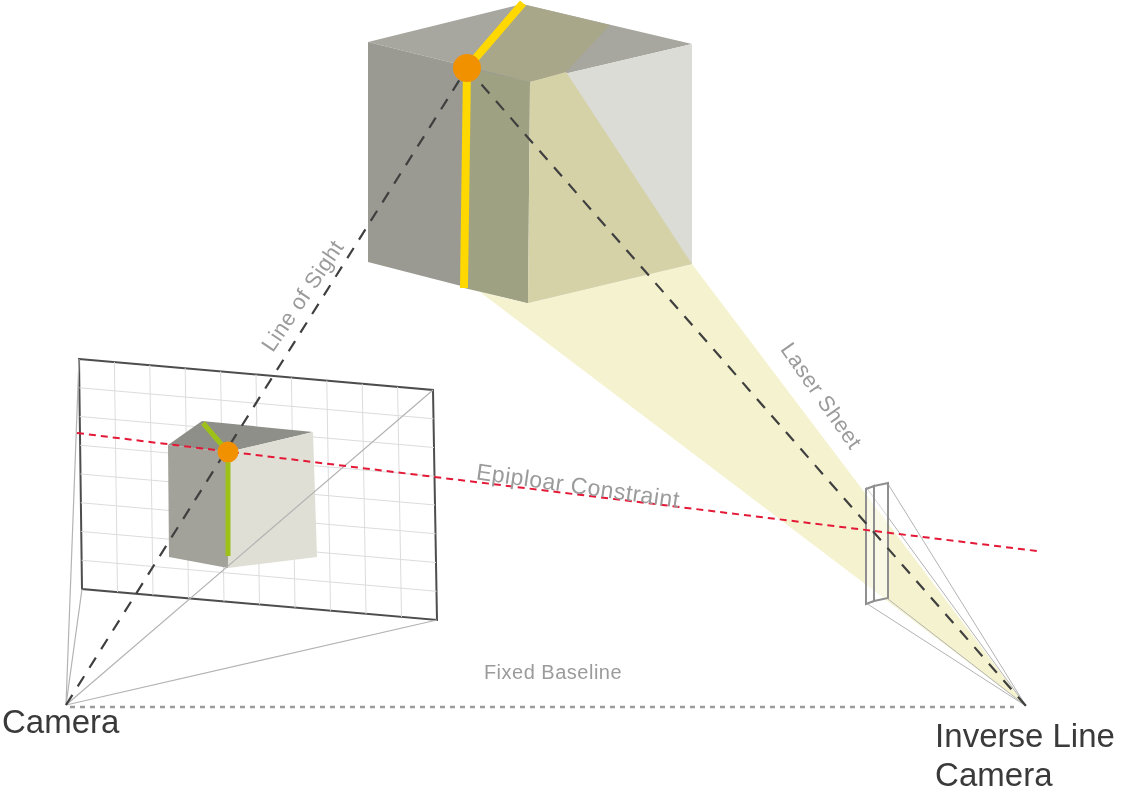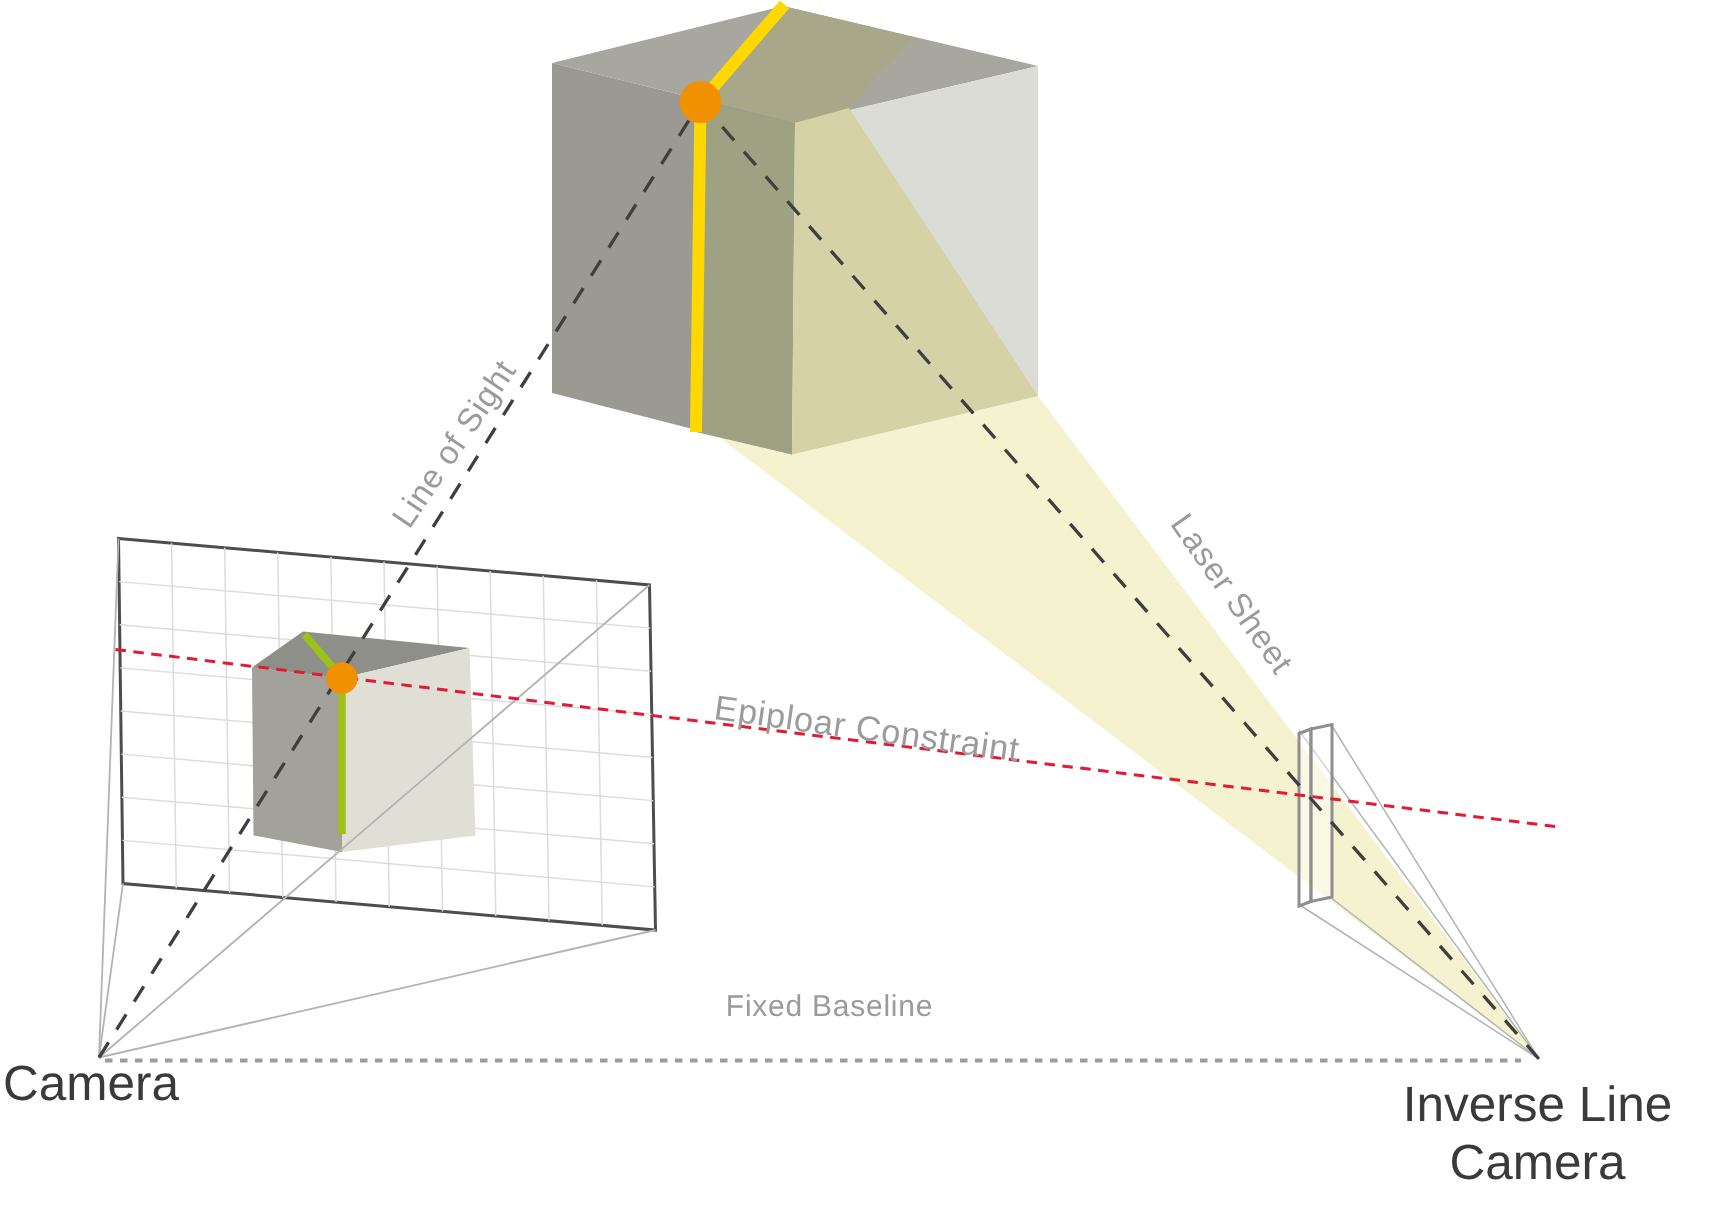--- a/index.html
+++ b/index.html
@@ -9,21 +9,21 @@
   svg{position:absolute;left:0;top:0;}
   .lbl{position:absolute;white-space:nowrap;color:var(--labelgray);
        font-size:22px;letter-spacing:.5px;}
   .rot{transform-origin:center center;}
   .title{color:var(--titletext);font-size:33px;letter-spacing:0;}
   #lbl-los{left:303px;top:296px;transform:translate(-50%,-50%) rotate(-56deg);}
   #lbl-sheet{left:821px;top:396px;transform:translate(-50%,-50%) rotate(55deg);}
   #lbl-epi{left:578px;top:486px;font-size:23px;transform:translate(-50%,-50%) rotate(8deg);}
   #lbl-base{left:553px;top:672px;font-size:20px;transform:translate(-50%,-50%);color:var(--labelgray);}
   #lbl-camera{left:2px;top:703px;}
-  #lbl-invcam{left:1025px;top:716px;transform:translate(-50%,0);text-align:center;line-height:39px;}
+  #lbl-invcam{left:1025px;top:716px;transform:translate(-50%,0);text-align:left;line-height:39px;}
 </style>
 </head>
 <body>
 
 <div id="stage">
   <svg width="1140" height="806" viewBox="0 0 1140 806">
 
     <polygon points="480,292 528,303 692,264 1026,706" style="fill:var(--sheet)"></polygon>
 
     <polygon points="368,42 522,4 692,44 530,82" style="fill:var(--cubetopgray)"></polygon>

